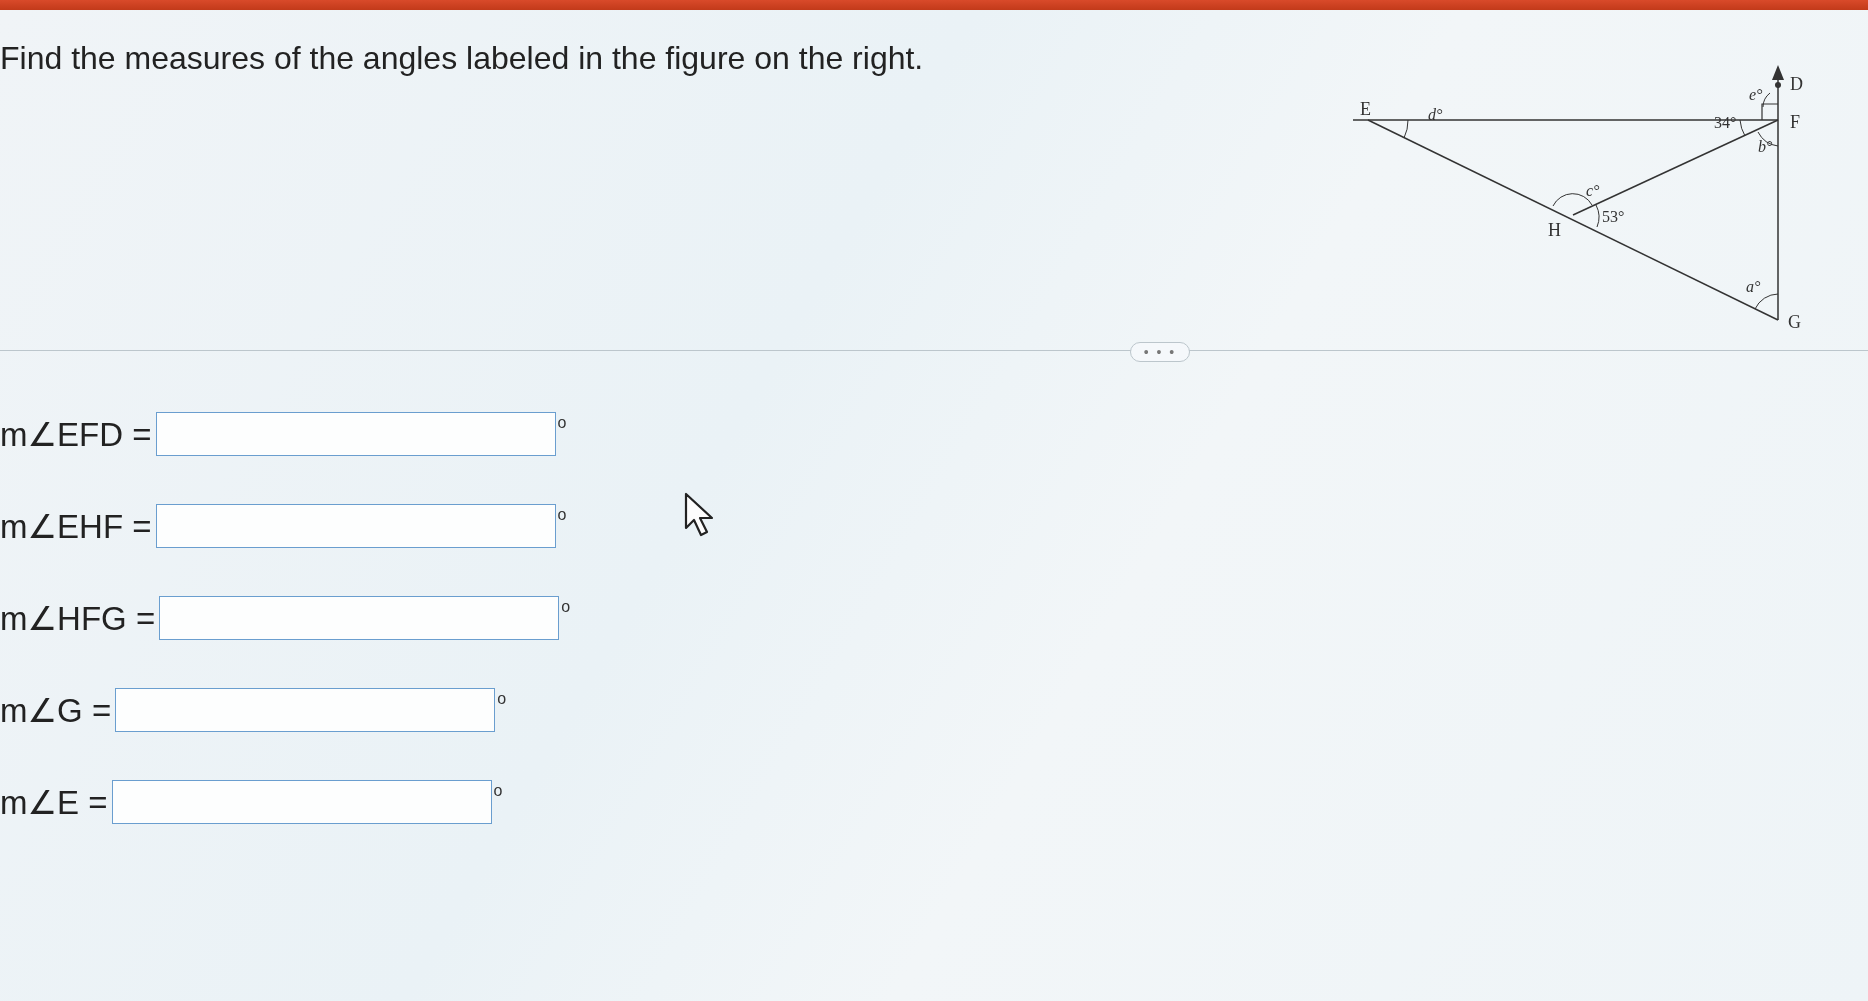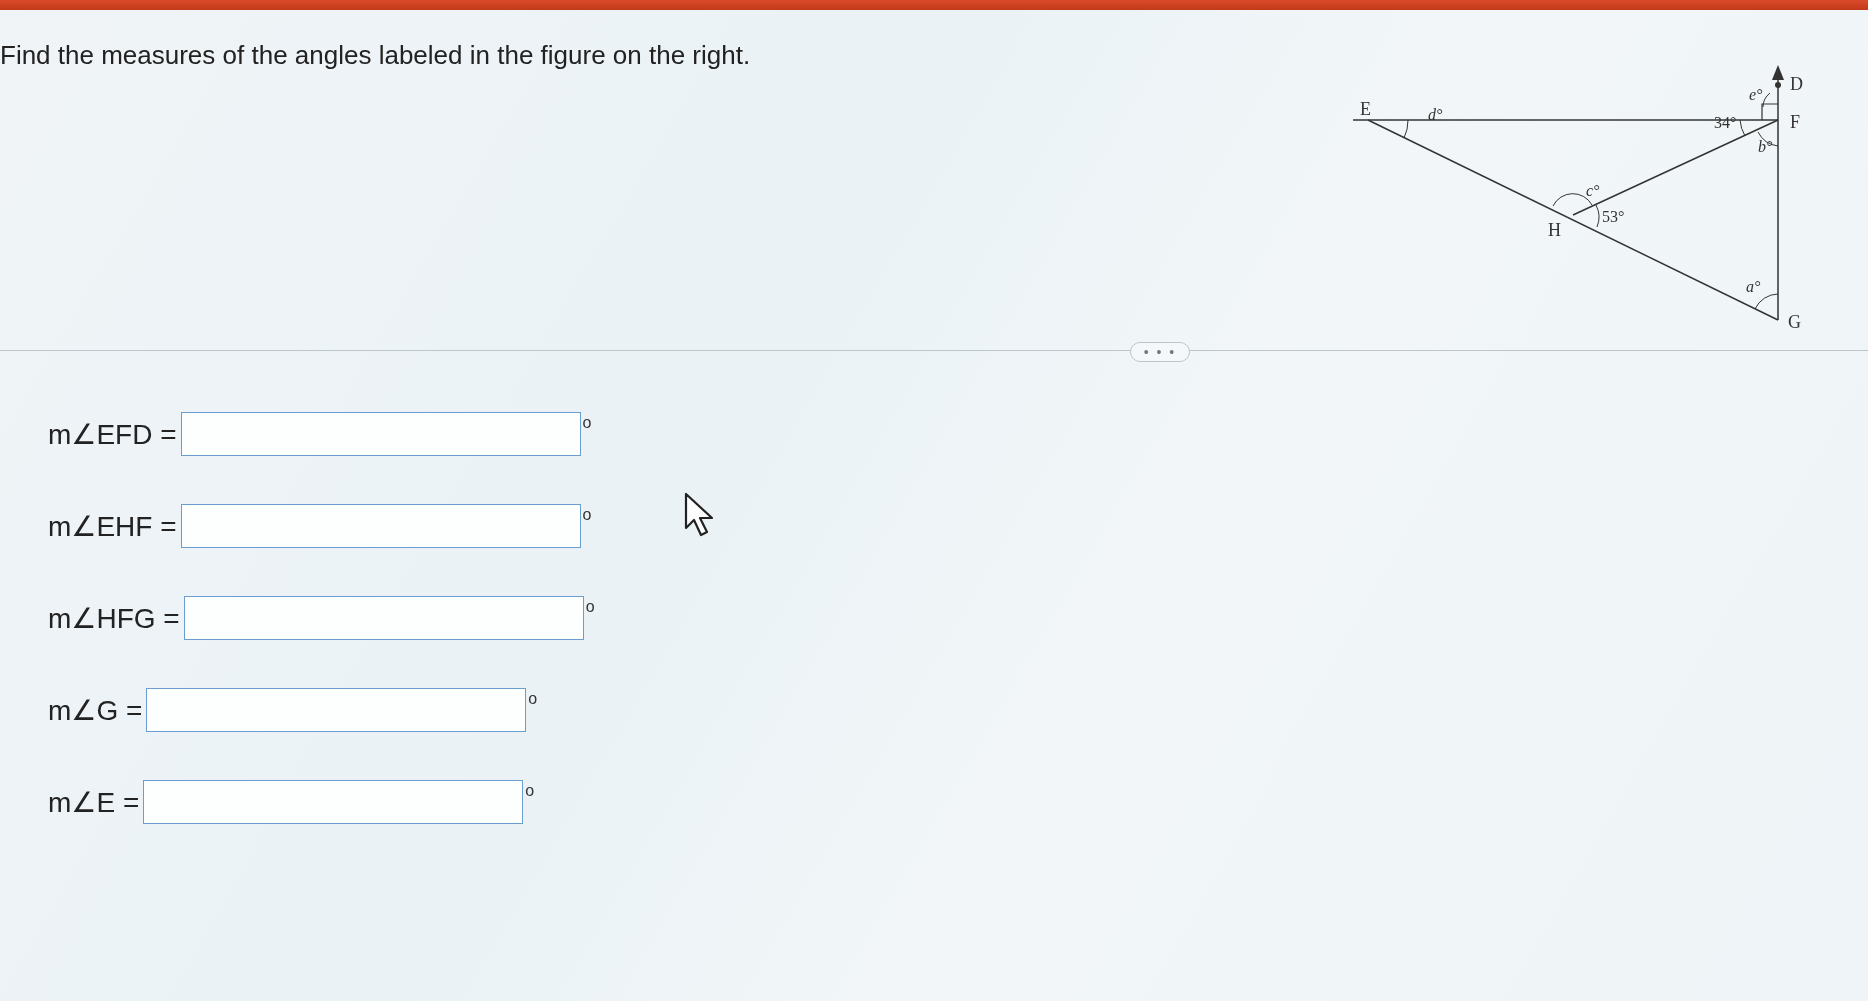--- a/index.html
+++ b/index.html
@@ -19,21 +19,21 @@
   .content {
     position: relative;
     width: 100%;
     height: calc(100% - 10px);
     background: linear-gradient(120deg, #f0f4f7 0%, #eaf2f6 40%, #f2f6f8 60%, #eef4f7 100%);
   }
   .question {
     position: absolute;
     top: 30px;
     left: 0px;
-    font-size: 26px;
+    font-size: 32px;
     color: #222;
   }
   .figure {
     position: absolute;
     top: 50px;
     right: 40px;
     width: 480px;
     height: 300px;
   }
   .figure svg { width: 100%; height: 100%; }
@@ -66,26 +66,25 @@
     top: 400px;
     left: 0px;
   }
   .answer-row {
     display: flex;
     align-items: center;
     margin-bottom: 44px;
     height: 48px;
   }
   .answer-label {
-    font-size: 28px;
+    font-size: 33px;
     color: #222;
     white-space: nowrap;
     min-width: 116px;
     text-align: left;
-    margin-left: 48px;
   }
   .answer-input {
     height: 44px;
     border: 1px solid #6a9ecf;
     background: #fdfefe;
     font-size: 20px;
     padding: 4px 8px;
     outline: none;
     margin-left: 4px;
   }

